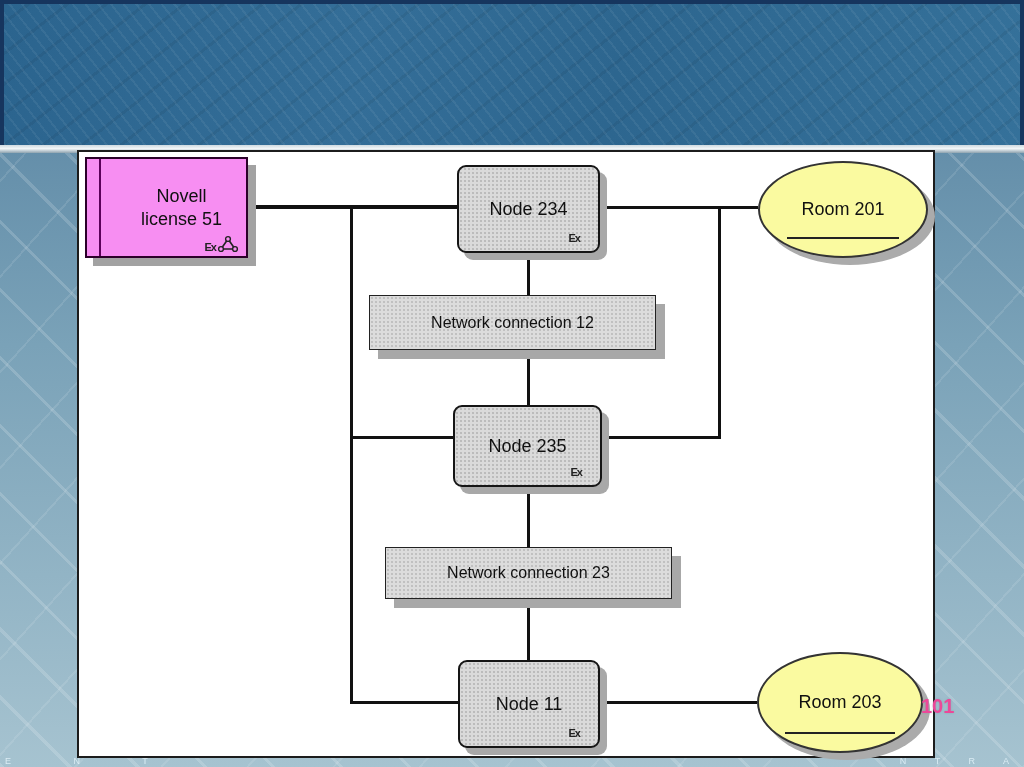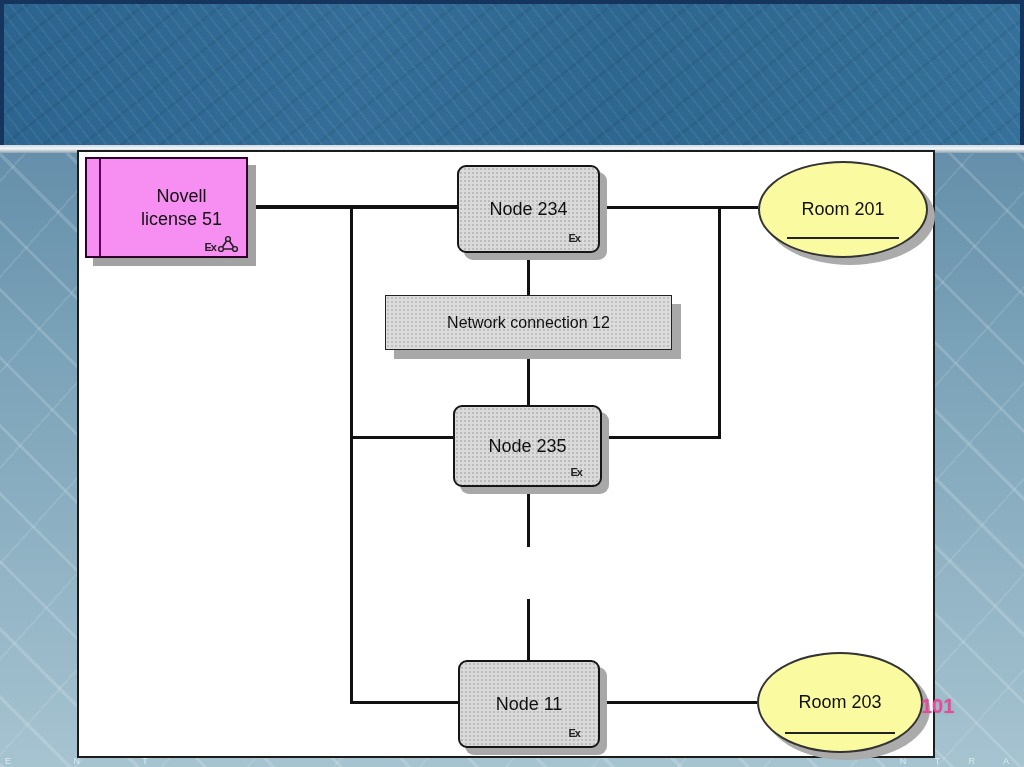--- a/index.html
+++ b/index.html
@@ -133,29 +133,32 @@
   <div class="shape node" style="left:378px; top:13px; width:143px; height:88px;">
     <span>Node 234</span>
     <span class="marker-text">Ex</span>
   </div>
 
   <div class="shape room" style="left:679px; top:9px; width:170px; height:97px;">
     <span>Room 201</span>
     <div class="room-underline"></div>
   </div>
 
-  <div class="shape ncbox" style="left:306px; top:143px; width:287px; height:55px;">
+  <div class="shape ncbox" style="left:290px; top:143px; width:287px; height:55px;">
     <span>Network connection 12</span>
   </div>
 
   <div class="shape node" style="left:374px; top:253px; width:149px; height:82px;">
     <span>Node 235</span>
     <span class="marker-text">Ex</span>
   </div>
 
+  <div class="shape ncbox" style="left:306px; top:395px; width:287px; height:52px;">
+    <span>Network connection 23</span>
+  </div>
 
   <div class="shape node" style="left:379px; top:508px; width:142px; height:88px;">
     <span>Node 11</span>
     <span class="marker-text">Ex</span>
   </div>
 
   <div class="shape room" style="left:678px; top:500px; width:166px; height:101px;">
     <span>Room 203</span>
     <div class="room-underline"></div>
   </div>

